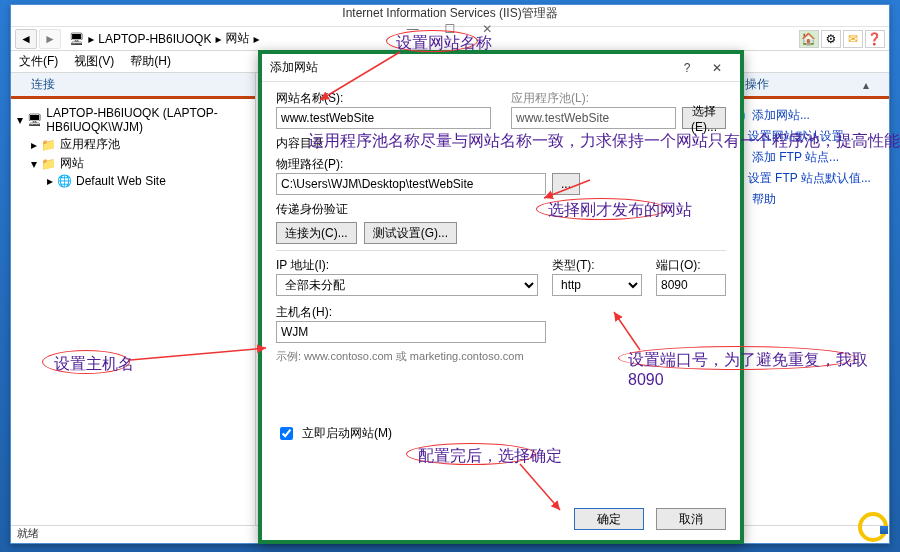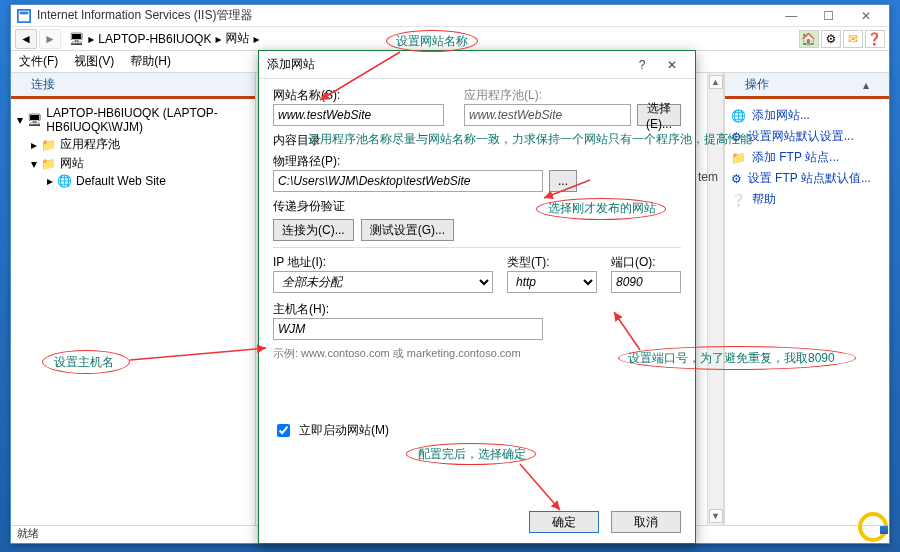--- a/index.html
+++ b/index.html
@@ -1,18 +1,18 @@
 <!DOCTYPE html>
 <html><head>
 <meta charset="utf-8">
 <style>
   * { box-sizing: border-box; font-family: "Microsoft YaHei", "Segoe UI", Tahoma, sans-serif; }
   body { margin:0; background: linear-gradient(#2a7bd4,#1e5fa8); width:900px; height:552px; overflow:hidden; position:relative; font-size:12px; color:#000;}
   .win { position:absolute; left:10px; top:4px; width:880px; height:540px; background:#fff; border:1px solid #4e8fd3; box-shadow:0 2px 6px rgba(0,0,0,.3); }
-  .titlebar { height:22px; display:flex; align-items:center; padding:0 6px; background:#fff; border-bottom:1px solid #e3e3e3; }
+  .titlebar { height:22px; display:flex; align-items:center; padding:0 6px; background:#fff; border-bottom:1px solid #e3e3e3;flex-direction:column; }
   .titlebar .ticon { width:14px;height:14px; margin-right:6px; }
   .titlebar .title { flex:1; font-size:12px; color:#333;}
   .winbtns span { display:inline-block; width:34px; text-align:center; color:#666;}
   .navbar { height:24px; display:flex; align-items:center; border-bottom:1px solid #d9d9d9; padding:0 4px;}
   .navarrow { width:22px;height:20px; display:flex;align-items:center;justify-content:center;border:1px solid #cfcfcf;background:#f5f5f5;margin-right:2px;border-radius:2px;}
   .crumbs { flex:1; display:flex;align-items:center;gap:4px; padding-left:6px;}
   .crumbs span { color:#000;}
   .navicons { display:flex; gap:2px;}
   .navicons .ic { width:20px;height:18px;border:1px solid #cfcfcf;display:flex;align-items:center;justify-content:center;}
   .menubar { height:22px; display:flex;align-items:center;gap:16px; padding:0 8px;border-bottom:1px solid #d9d9d9;}
@@ -24,42 +24,42 @@
   .phead { background:#eef3fa; border-bottom:3px solid #c2410c; padding:3px 20px; font-size:12px; color:#1a4f8b; display:flex;align-items:center;justify-content:space-between;}
   .phead .arrow { color:#555;}
   .tree { padding:6px 4px; font-size:12px; overflow:auto;}
   .tree .node { padding:1px 0 1px 2px; display:flex;align-items:center;gap:4px;}
   .tree .indent1 { padding-left:16px;}
   .tree .indent2 { padding-left:32px;}
   .actions { padding:6px 6px;}
   .actions a { display:flex;align-items:center;gap:6px;color:#0a3fbf; text-decoration:none; padding:2px 0;}
   .status { height:18px; border-top:1px solid #d9d9d9; padding:0 6px; display:flex;font-size:11px;color:#333;}
   
-  .dialog { position:absolute; left:258px; top:50px; width:438px; height:494px; background:#fff; border:1px solid #15803d; box-shadow:0 3px 12px rgba(0,0,0,.35);}
+  .dialog { position:absolute; left:258px; top:50px; width:486px; height:494px; background:#fff; border:4px solid #15803d; box-shadow:0 3px 12px rgba(0,0,0,.35);}
   .dtitle { height:28px; display:flex; align-items:center; padding:0 8px; border-bottom:1px solid #e0e0e0;}
   .dtitle .t { flex:1;}
   .dtitle .db { width:30px;text-align:center; color:#444;}
   .dbody { padding:8px 14px 0 14px;}
   .row { margin-bottom:6px;}
   .lbl { font-size:12px; color:#000;}
   .twocols { display:flex; gap:20px;}
   .twocols > div { flex:1;}
-  input[type=text], select { height:22px; border:1px solid #a7a7a7; padding:0 4px; font-size:12px; background:#fff;font-style:italic;}
+  input[type=text], select { height:22px; border:1px solid #a7a7a7; padding:0 4px; font-size:12px; background:#fff;}
   .ro { background:#f0f0f0; color:#555;}
   .btn { height:22px; border:1px solid #909090; background:#e9e9e9; padding:0 8px; font-size:12px; display:inline-flex;align-items:center;justify-content:center;}
   .btn.primary { border-color:#2a70c2;margin-left:24px;}
   .group { border:1px solid #ddd;border-left:none;border-right:none;border-bottom:none; padding-top:6px; margin-top:6px;}
   .ghead { color:#000; margin-bottom:4px;}
   .grid3 { display:flex; gap:14px; align-items:flex-end;}
   .ex { color:#777; font-size:11px;}
   .chk { display:flex;align-items:center;gap:6px;}
   .dfoot { position:absolute; bottom:10px; right:14px; display:flex; gap:12px;}
   .dfoot .btn { width:70px; justify-content:center;}
   
-  .ann { position:absolute; color:#0f766e; font-size:12px; pointer-events:none;}
+  .ann { position:absolute; color:#4c1d95; font-size:16px; pointer-events:none;}
   .oval { border:1.5px solid #e33; border-radius:50%; position:absolute; pointer-events:none;}
   svg.arrows { position:absolute; left:0; top:0; width:900px; height:552px; pointer-events:none;}
   .logo { position:absolute; right:12px; bottom:10px; display:flex;align-items:center;gap:6px;}
   .logo .c { width:30px;height:30px;border:4px solid #f6c400;border-radius:50%; position:relative;}
   .logo .c:after{content:"";position:absolute;right:-4px;top:10px;width:8px;height:8px;background:linear-gradient(#2a7bd4,#1e5fa8);}
   .logo .txt { line-height:1;}
   .logo .cn{font-weight:700;font-size:15px;color:#222;}
   .logo .en{font-size:8px;letter-spacing:1px;color:#555;}
   .scroll { width:16px;background:#f0f0f0;border-left:1px solid #ddd;display:flex;flex-direction:column;align-items:center;justify-content:space-between;padding:2px 0;}
   .scroll .sbtn{width:14px;height:14px;border:1px solid #ccc;background:#fafafa;display:flex;align-items:center;justify-content:center;font-size:9px;color:#666;}

